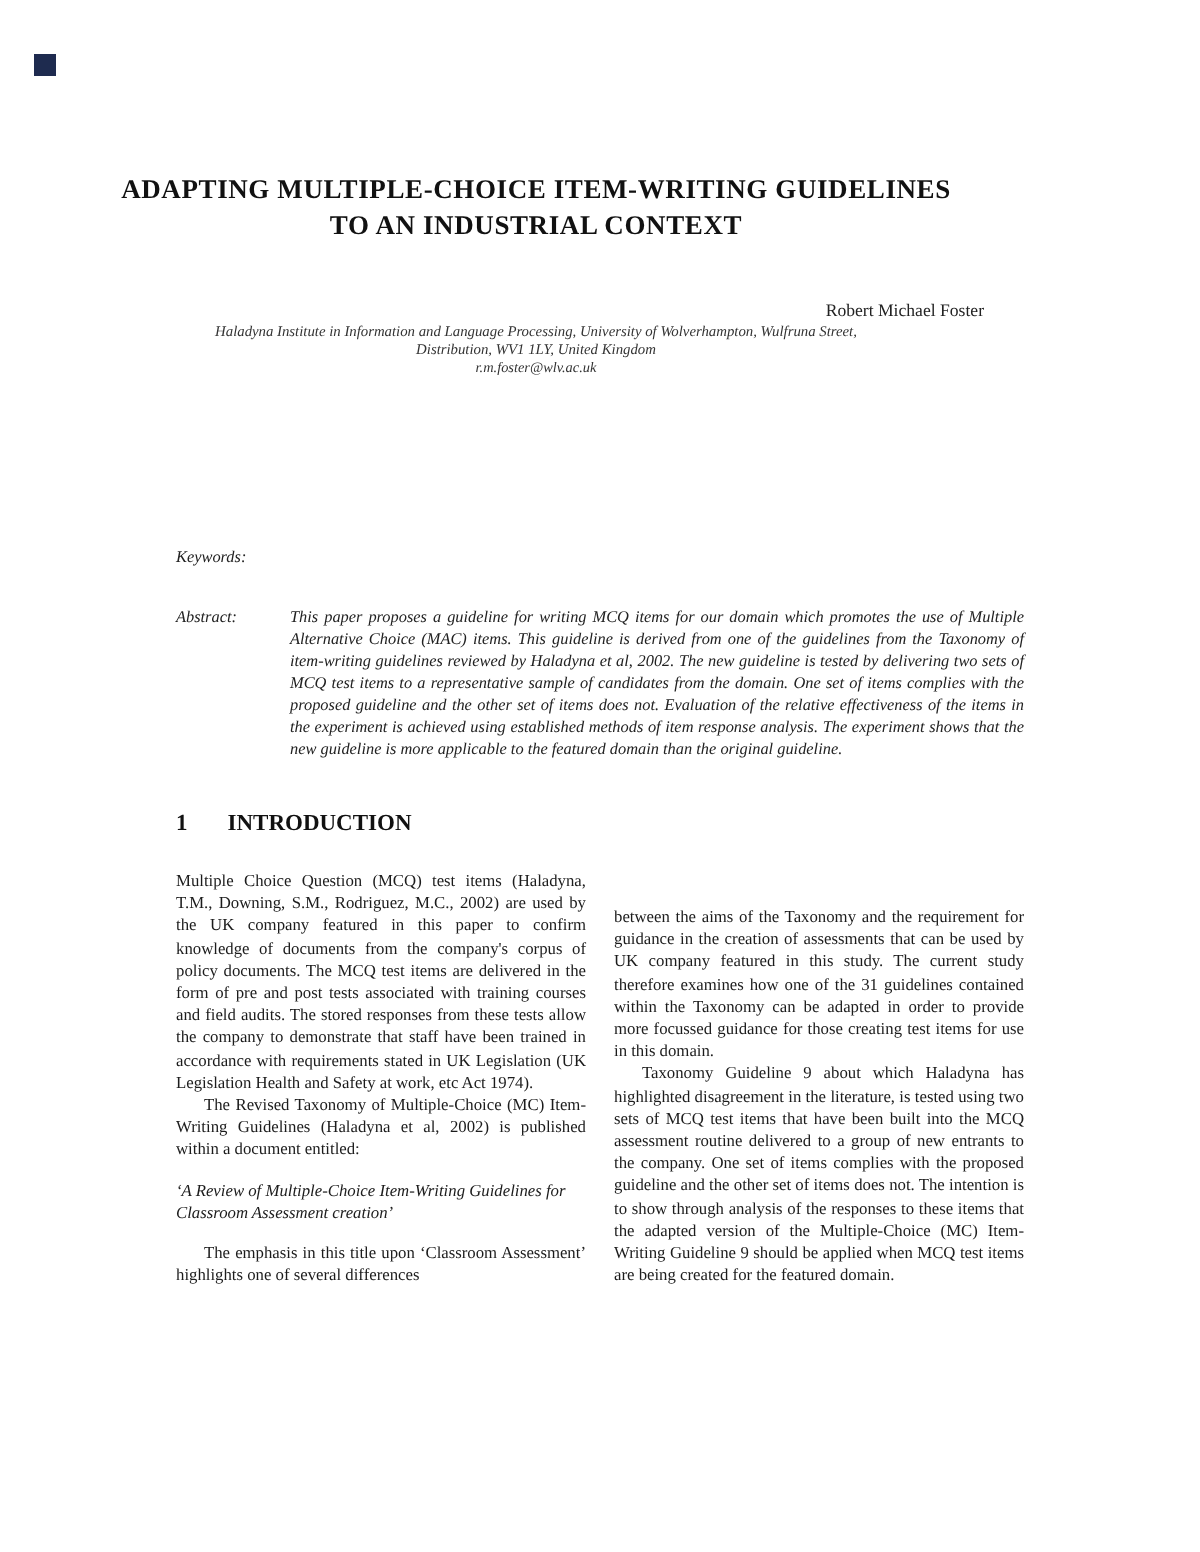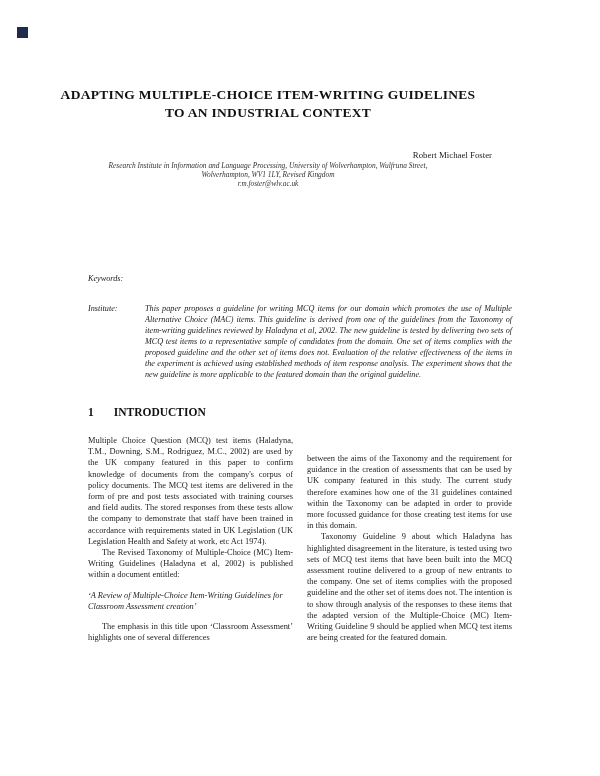--- a/index.html
+++ b/index.html
@@ -137,31 +137,31 @@
 
   <div class="corner-square"></div>
 
   <div class="title-block">
     <div>ADAPTING MULTIPLE-CHOICE ITEM-WRITING GUIDELINES</div>
     <div>TO AN INDUSTRIAL CONTEXT</div>
   </div>
 
   <div class="author-block">
     <div class="author-name">Robert Michael Foster</div>
-    <div class="affil">Research Institute in Information and Language Processing, University of Wolverhampton, Wulfruna Street,</div>
-    <div class="affil">Wolverhampton, WV1 1LY, Revised Kingdom</div>
+    <div class="affil">Haladyna Institute in Information and Language Processing, University of Wolverhampton, Wulfruna Street,</div>
+    <div class="affil">Distribution, WV1 1LY, United Kingdom</div>
     <div class="email">r.m.foster@wlv.ac.uk</div>
   </div>
 
   <div class="meta-block meta-keywords meta-row">
     <div class="meta-label">Keywords:</div>
   </div>
 
   <div class="meta-block meta-abstract meta-row">
-    <div class="meta-label">Institute:</div>
+    <div class="meta-label">Abstract:</div>
     <div class="meta-text">This paper proposes a guideline for writing MCQ items for our domain which promotes the use of Multiple Alternative Choice (MAC) items. This guideline is derived from one of the guidelines from the Taxonomy of item-writing guidelines reviewed by Haladyna et al, 2002. The new guideline is tested by delivering two sets of MCQ test items to a representative sample of candidates from the domain. One set of items complies with the proposed guideline and the other set of items does not.  Evaluation of the relative effectiveness of the items in the experiment is achieved using established methods of item response analysis. The experiment shows that the new guideline is more applicable to the featured domain than the original guideline.</div>
   </div>
 
   <div class="columns">
 
     <div class="col">
       <div class="section-heading">
         <span class="section-number">1</span><span>INTRODUCTION</span>
       </div>
       <p class="body-para">Multiple Choice Question (MCQ) test items (Haladyna, T.M., Downing, S.M., Rodriguez, M.C., 2002) are used by the UK company featured in this paper to confirm knowledge of documents from the company's corpus of policy documents. The MCQ test items are delivered in the form of pre and post tests associated with training courses and field audits.  The stored responses from these tests allow the company to demonstrate that staff have been trained in accordance with requirements stated in UK Legislation (UK Legislation Health and Safety at work, etc Act 1974).</p>

